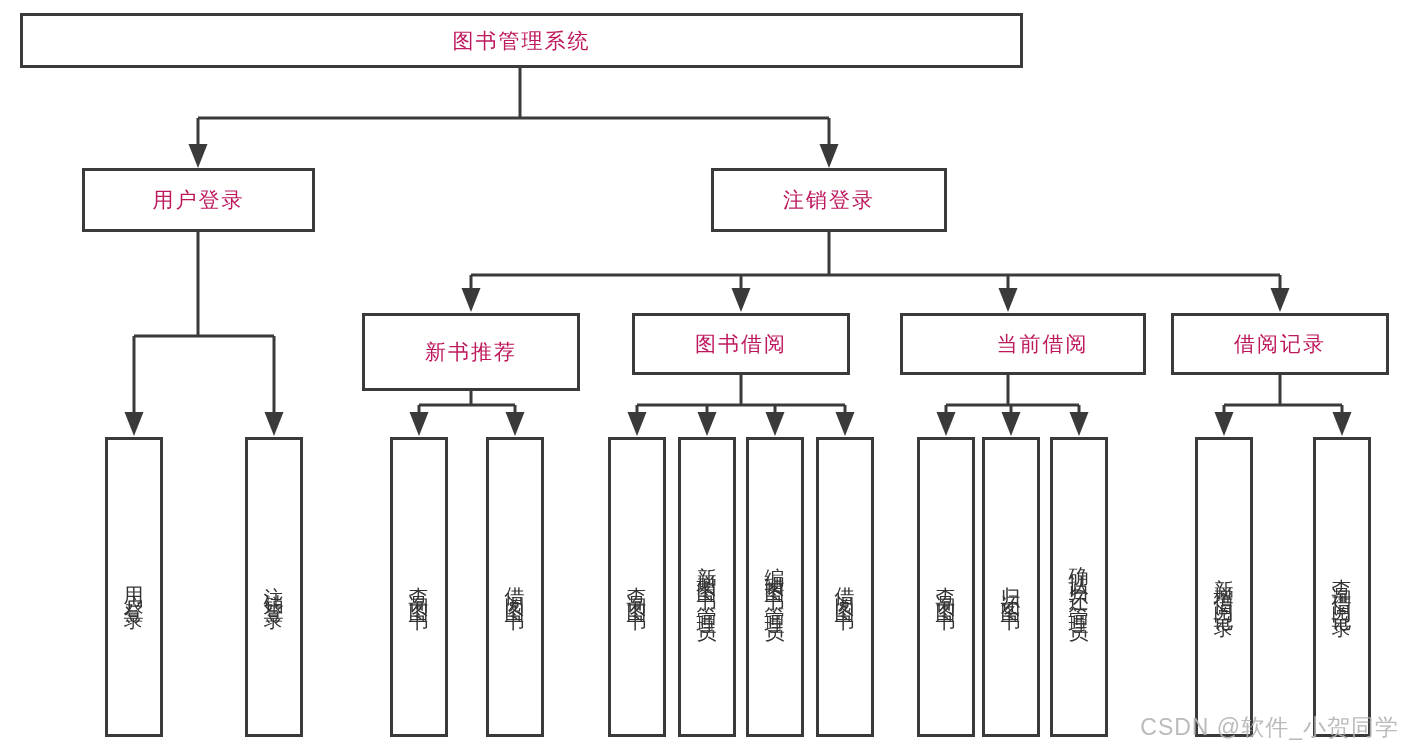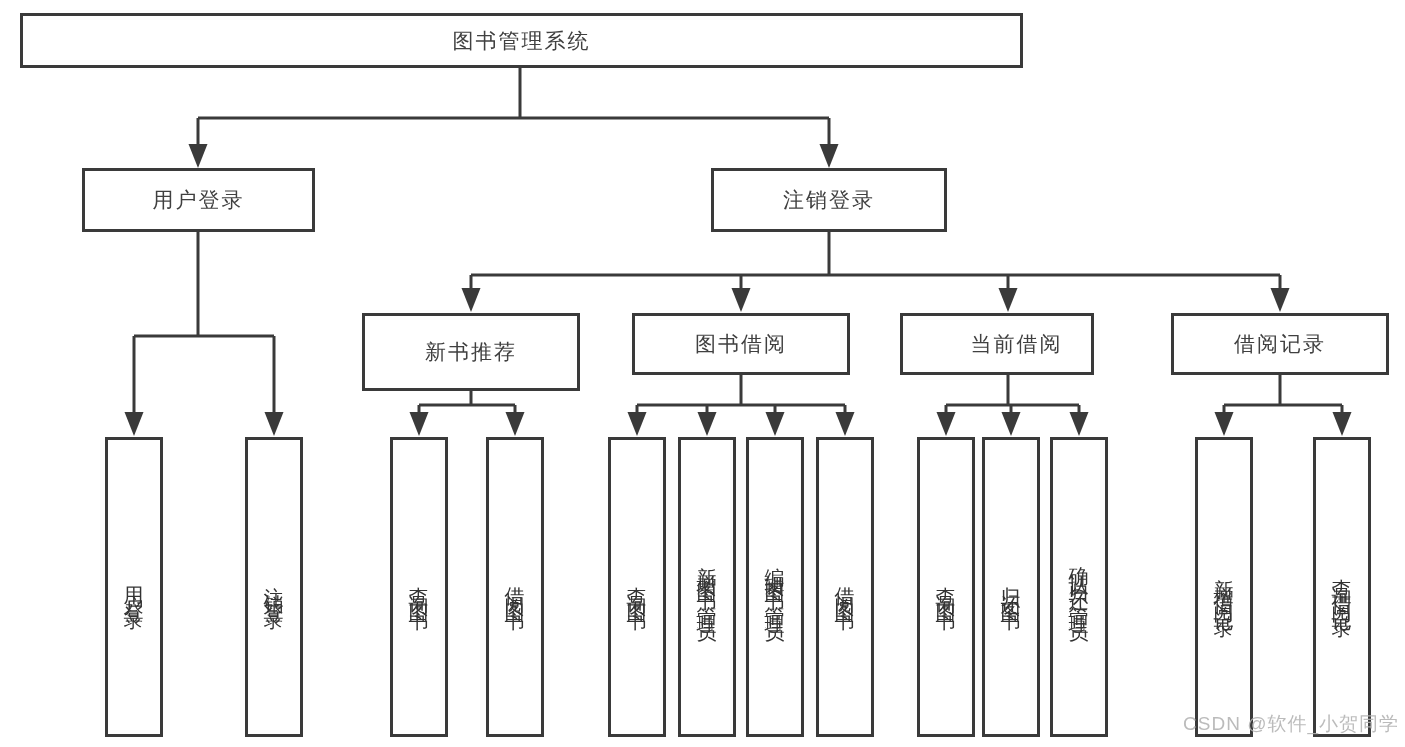--- a/index.html
+++ b/index.html
@@ -33,21 +33,21 @@
     stroke-width: 3;
   }
   .node {
     position: absolute;
     box-sizing: border-box;
     background: #ffffff;
     border: 3px solid #3a3a3a;
     display: flex;
     align-items: center;
     justify-content: center;
-    color: #404040;
+    color: #be185d;
     font-size: 21px;
     letter-spacing: 2px;
     white-space: nowrap;
   }
   .leaf {
     position: absolute;
     box-sizing: border-box;
     top: 437px;
     width: 58px;
     height: 300px;
@@ -62,22 +62,22 @@
   .vtext {
     writing-mode: vertical-rl;
     text-orientation: mixed;
     letter-spacing: 8px;
     line-height: 1;
     white-space: nowrap;
   }
   .watermark {
     position: absolute;
     right: 6px;
-    bottom: 10px;
-    font-size: 19px;
+    bottom: 4px;
+    font-size: 23px;
     color: rgba(180, 180, 180, 0.9);
     letter-spacing: 1px;
     z-index: 5;
     pointer-events: none;
   }
 </style>
 </head>
 <body>
 
 <div class="canvas">
@@ -133,21 +133,21 @@
   <div class="node" style="left:711px; top:168px; width:236px; height:64px;">
     <span>注销登录</span>
   </div>
 
   <div class="node" style="left:362px; top:313px; width:218px; height:78px;">
     <span>新书推荐</span>
   </div>
   <div class="node" style="left:632px; top:313px; width:218px; height:62px;">
     <span>图书借阅</span>
   </div>
-  <div class="node" style="left:900px; top:313px; width:194px; height:62px;padding-left:39px;">
+  <div class="node" style="left:900px; top:313px; width:246px; height:62px;padding-left:39px;">
     <span>当前借阅</span>
   </div>
   <div class="node" style="left:1171px; top:313px; width:218px; height:62px;">
     <span>借阅记录</span>
   </div>
 
   <div class="leaf" style="left:105px;">
     <span class="vtext">用户登录</span>
   </div>
   <div class="leaf" style="left:245px;">

